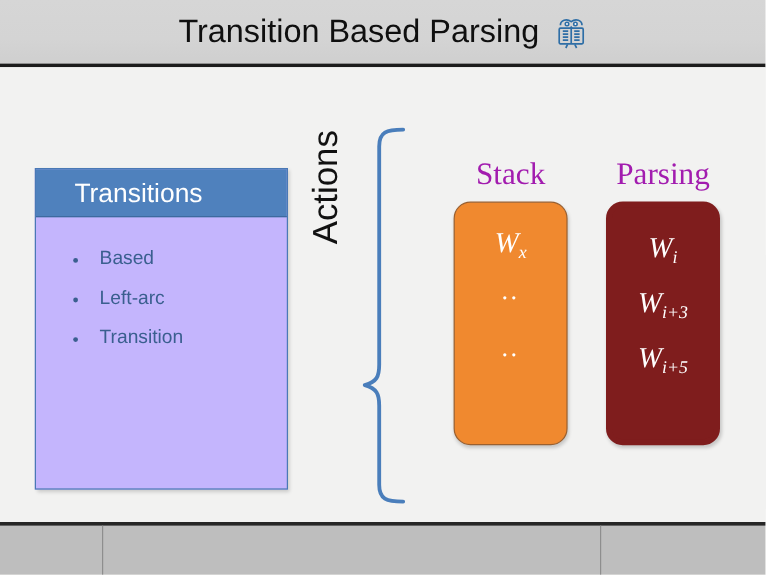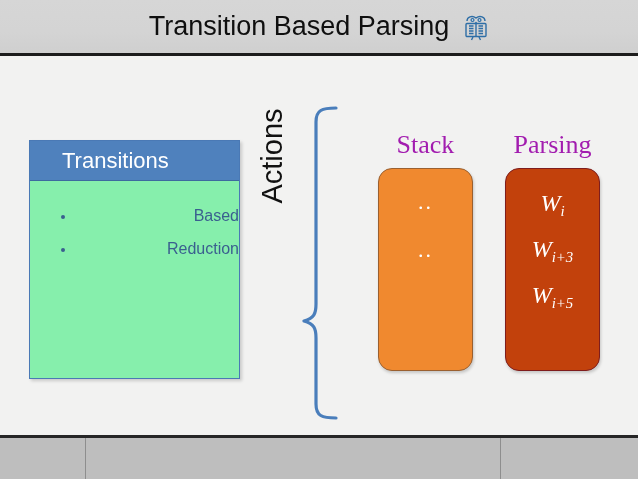--- a/index.html
+++ b/index.html
@@ -68,26 +68,25 @@
     height: 379px;
     background: #f2f2f1;
   }
 
   
   #transitions-panel {
     position: absolute;
     left: 29px;
     top: 84px;
     width: 211px;
-    height: 239px;
+    height: 268px;
     box-sizing: border-box;
     border: 1px solid #4a79b5;
-    background: #86efac;
+    background: #c4b5fd;
     box-shadow: 2px 2px 3px rgba(0,0,0,0.17);
-    text-align: right;
   }
   #transitions-header {
     height: 40px;
     background: #4f81bd;
     border-bottom: 1px solid #3d6a9f;
     display: flex;
     align-items: center;
     padding-left: 32px;
     box-sizing: border-box;
   }
@@ -167,22 +166,22 @@
     padding-top: 22px;
     box-shadow: 1px 2px 3px rgba(0,0,0,0.18);
   }
   #stack-wrap { left: 378px; }
   #buffer-wrap { left: 505px; }
   #stack-box {
     background: #f0892f;
     border: 1px solid #9a6030;
   }
   #buffer-box {
-    background: #c2410c;
-    border: 1px solid #7f1d1d;
+    background: #7f1d1d;
+    border: 5px solid #7f1d1d;
   }
   .colbox .item {
     color: #ffffff;
     text-align: center;
     font-family: "Liberation Serif", serif;
     font-style: italic;
     font-size: 24px;
     line-height: 1.0;
     margin-bottom: 16px;
     white-space: nowrap;
@@ -258,37 +257,44 @@
       <div id="transitions-header">
         <span id="transitions-header-label">Transitions</span>
       </div>
       <ul id="transitions-list">
         <li>
           <span class="bullet"></span>
           <span>Based</span>
         </li>
         <li>
           <span class="bullet"></span>
-          <span>Reduction</span>
+          <span>Left-arc</span>
+        </li>
+        <li>
+          <span class="bullet"></span>
+          <span>Transition</span>
         </li>
       </ul>
     </div>
 
     <div id="actions-label">Actions</div>
 
     <svg id="brace" viewBox="0 0 56 320" xmlns="http://www.w3.org/2000/svg">
       <path d="M50 4 C36 4, 30 6, 30 18 L30 200
                C30 210, 28 214, 18 217
                C28 220, 30 224, 30 234 L30 300
                C30 312, 36 314, 50 314" fill="none" stroke="#4a7ebb" stroke-width="3.2" stroke-linecap="round" stroke-linejoin="round"></path>
     </svg>
 
     <div class="colbox-wrap" id="stack-wrap">
       <div class="colbox-label">Stack</div>
       <div class="colbox" id="stack-box">
+        <div class="item">
+          <span>W</span><sub>x</sub>
+        </div>
         <div class="item dots">..</div>
         <div class="item dots">..</div>
       </div>
     </div>
 
     <div class="colbox-wrap" id="buffer-wrap">
       <div class="colbox-label">Parsing</div>
       <div class="colbox" id="buffer-box">
         <div class="item">
           <span>W</span><sub>i</sub>

